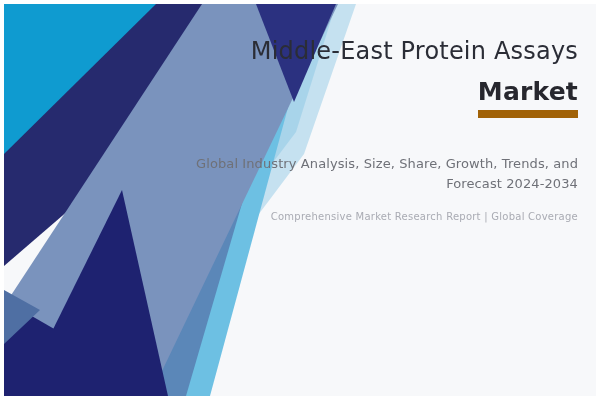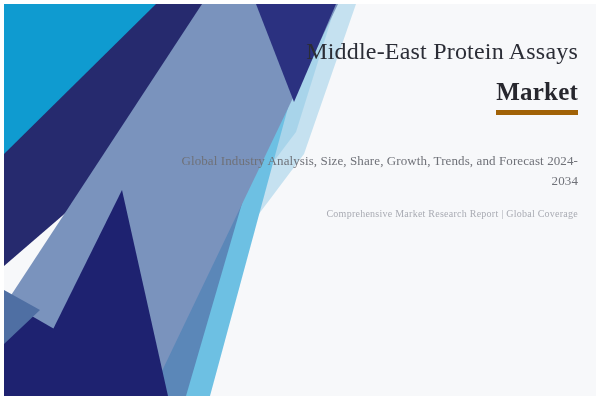--- a/index.html
+++ b/index.html
@@ -17,21 +17,20 @@
   }
   
   #canvas {
     position: absolute;
     left: 4px;
     top: 4px;
     width: 592px;
     height: 392px;
     background: #f7f8fa;
     overflow: hidden;
-    font-family: Liberation Serif, serif;
   }
   #artwork {
     position: absolute;
     left: 0;
     top: 0;
     width: 592px;
     height: 392px;
     display: block;
   }
   #text-block {
@@ -54,21 +53,21 @@
     display: block;
   }
   #title-accent {
     display: inline-block;
     font-size: 25px;
     font-weight: 700;
     color: #27272e;
     letter-spacing: 0.2px;
     line-height: 1.1;
     padding-bottom: 5px;
-    border-bottom: 5px solid #a16207;
+    border-bottom: 8px solid #a16207;
   }
   #subtitle {
     margin-top: 36px;
     font-size: 13px;
     font-weight: 400;
     color: #6f7178;
     line-height: 1.55;
     letter-spacing: 0.1px;
   }
   #tagline {

